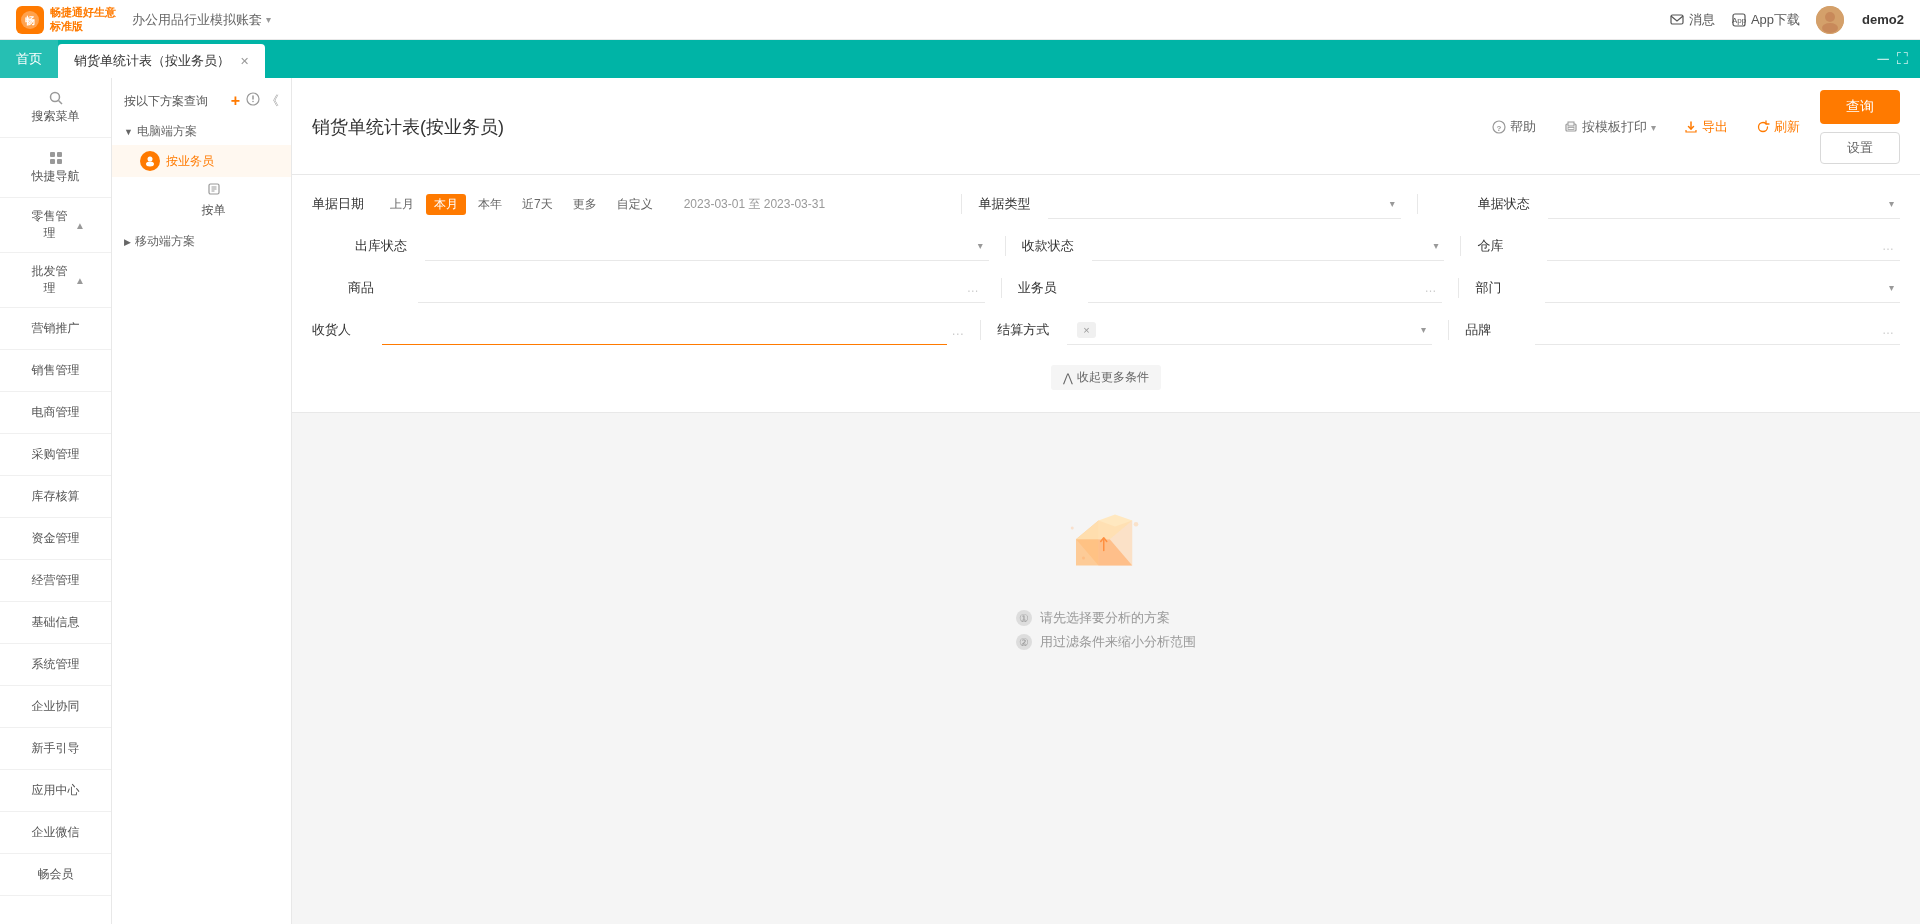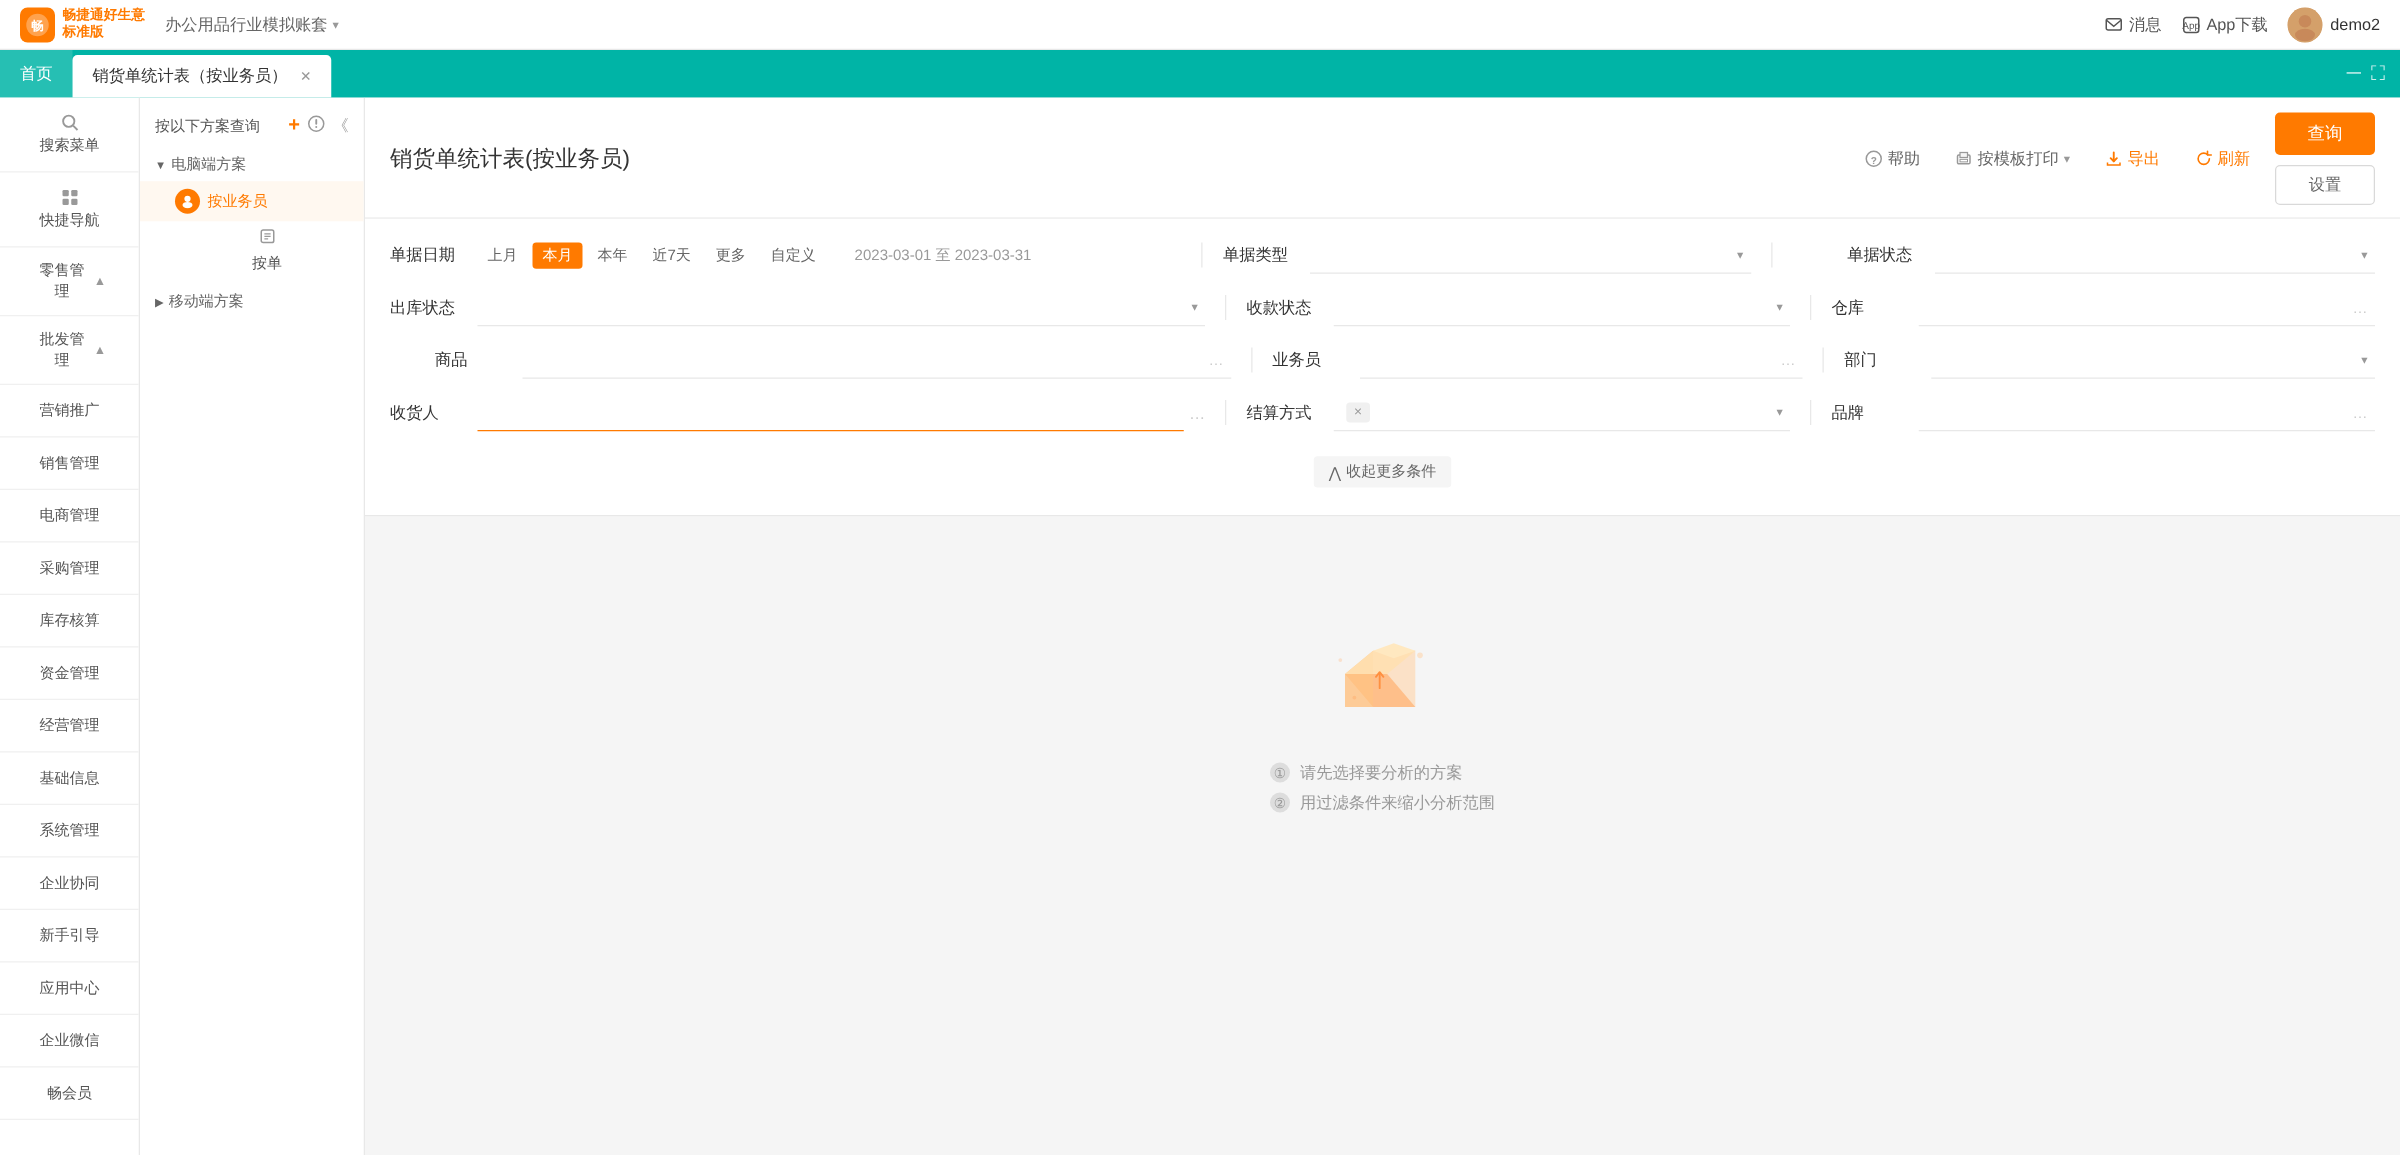--- a/index.html
+++ b/index.html
@@ -344,21 +344,21 @@
       </svg>
       <span>消息</span>
     </div>
     <div class="header-btn">
       <svg width="16" height="16" viewBox="0 0 16 16">
         <rect x="2" y="2" width="12" height="12" rx="2" fill="none" stroke="#555" stroke-width="1.2"></rect>
         <text x="8" y="11" text-anchor="middle" fill="#555" font-size="8">App</text>
       </svg>
       <span>App下载</span>
     </div>
-    <div class="header-btn" style="gap:6px;">
+    <div class="header-btn" style="gap:18px;font-weight:bold;">
       <div class="user-avatar">
         <svg width="28" height="28" viewBox="0 0 28 28">
           <circle cx="14" cy="14" r="14" fill="#d4a06a"></circle>
           <circle cx="14" cy="11" r="5" fill="#c8895a"></circle>
           <ellipse cx="14" cy="22" rx="8" ry="5" fill="#c8895a"></ellipse>
         </svg>
       </div>
       <span class="user-name">demo2</span>
     </div>
   </div>
@@ -570,21 +570,21 @@
           <div class="filter-field" style="flex:1;margin-left:44px;">
             <span class="filter-label">单据状态</span>
             <div class="filter-select">
               <span></span>
               <span class="select-arrow">▾</span>
             </div>
           </div>
         </div>
 
         <div class="filter-row">
-          <div class="filter-field" style="flex:1.5;">
+          <div class="filter-field" style="flex:1.5;margin-left:43px;">
             <span class="filter-label">出库状态</span>
             <div class="filter-select">
               <span></span>
               <span class="select-arrow">▾</span>
             </div>
           </div>
           <div class="filter-divider"></div>
           <div class="filter-field" style="flex:1;">
             <span class="filter-label">收款状态</span>
             <div class="filter-select">

